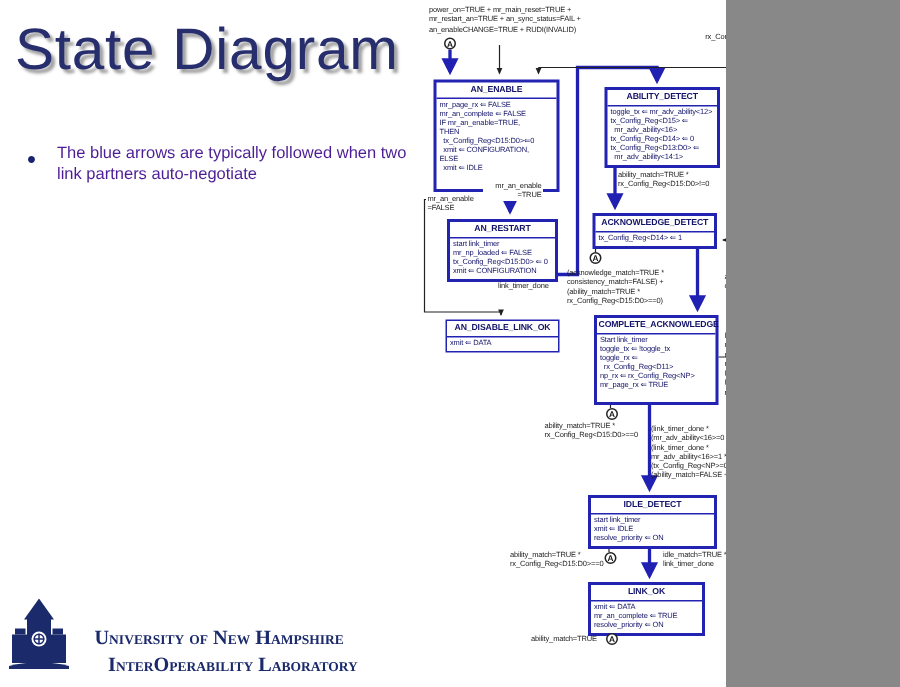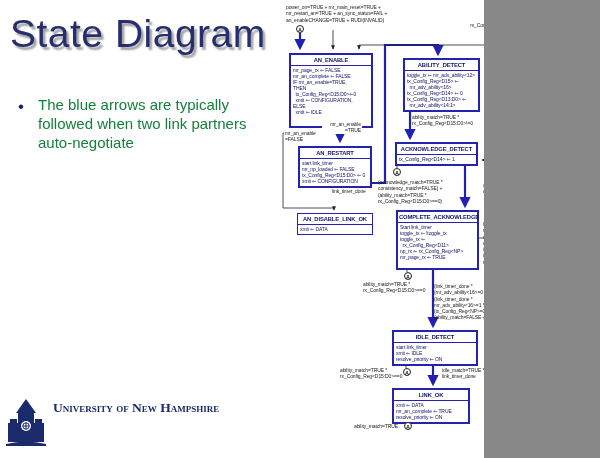--- a/index.html
+++ b/index.html
@@ -2,25 +2,25 @@
 <html><head>
 <meta charset="utf-8">
 <style>
   html,body{margin:0;padding:0;background:#888;}
   .slide{position:relative;width:484px;height:458px;background:#ffffff;overflow:hidden;
          font-family:"Liberation Sans",sans-serif;}
   
   .slide-title{position:absolute;left:10px;top:12px;font-size:39px;letter-spacing:.5px;
                color:#272e6e;text-shadow:2.5px 2.5px 2px rgba(130,130,130,.75);}
   .bullets{position:absolute;left:16px;top:96px;width:268px;margin:0;padding:0;list-style:none;}
-  .bullets li{position:relative;padding-left:22px;margin-bottom:14px;font-size:15px;
-              line-height:1.26;color:#15803d;}
+  .bullets li{position:relative;padding-left:22px;margin-bottom:14px;font-size:11px;
+              line-height:1.26;color:#4c1d95;}
   .bullets li:before{content:"•";position:absolute;left:2px;top:0;font-size:17px;color:#1a246e;}
   
-  .logo{position:absolute;left:6px;top:399px;display:flex;align-items:flex-start;gap:7px;}
+  .logo{position:absolute;left:6px;top:399px;display:flex;align-items:flex-end;gap:17px;}
   .logo-text{font-family:"Liberation Serif",serif;font-variant:small-caps;font-weight:bold;
              color:#1b2a6b;font-size:13.5px;line-height:1.35;}
   .logo-text .l2{padding-left:9px;}
   .caption{position:absolute;right:10px;top:431px;font-size:19px;font-style:italic;
            color:#111b6e;letter-spacing:.2px;}
   
   .dlayer{position:absolute;left:0;top:0;width:600px;height:458px;}
   .arrows{position:absolute;left:0;top:0;z-index:1;}
   .state{position:absolute;background:#fff;border:1.4px solid #2323b2;color:#14146a;z-index:2;
          box-sizing:border-box;}
@@ -63,20 +63,21 @@
           <path d="M0,45 Q20,40 40,45 L40,47 L0,47 Z"></path>
         </g>
         <circle cx="20" cy="27" r="5" fill="#fff"></circle>
         <circle cx="20" cy="27" r="3.2" fill="none" stroke="#1b2a6b" stroke-width="1"></circle>
         <line x1="20" y1="23.5" x2="20" y2="30.5" stroke="#1b2a6b" stroke-width="1"></line>
         <line x1="16.5" y1="27" x2="23.5" y2="27" stroke="#1b2a6b" stroke-width="1"></line>
       </svg>
     </span>
     <div class="logo-text">
       <div class="l1">University of New Hampshire</div>
+      <div class="l2">InterOperability Laboratory</div>
     </div>
   </div>
 
 
   <div class="dlayer" id="diagram">
     <svg class="arrows" width="600" height="458">
       <defs>
         <marker id="ab" markerWidth="6" markerHeight="6" refX="4.2" refY="3" orient="auto">
           <path d="M0,0.4 L5.2,3 L0,5.6 Z" fill="#2020b2"></path>
         </marker>

